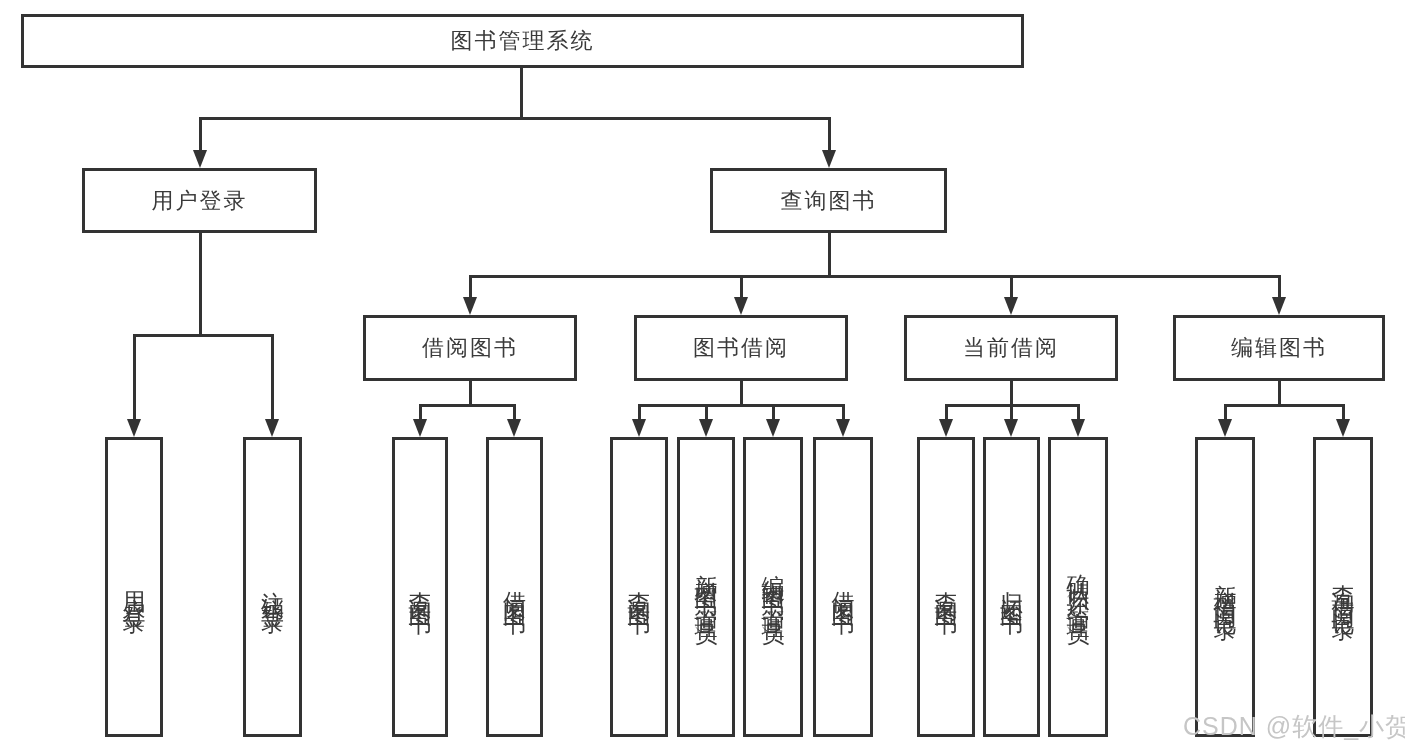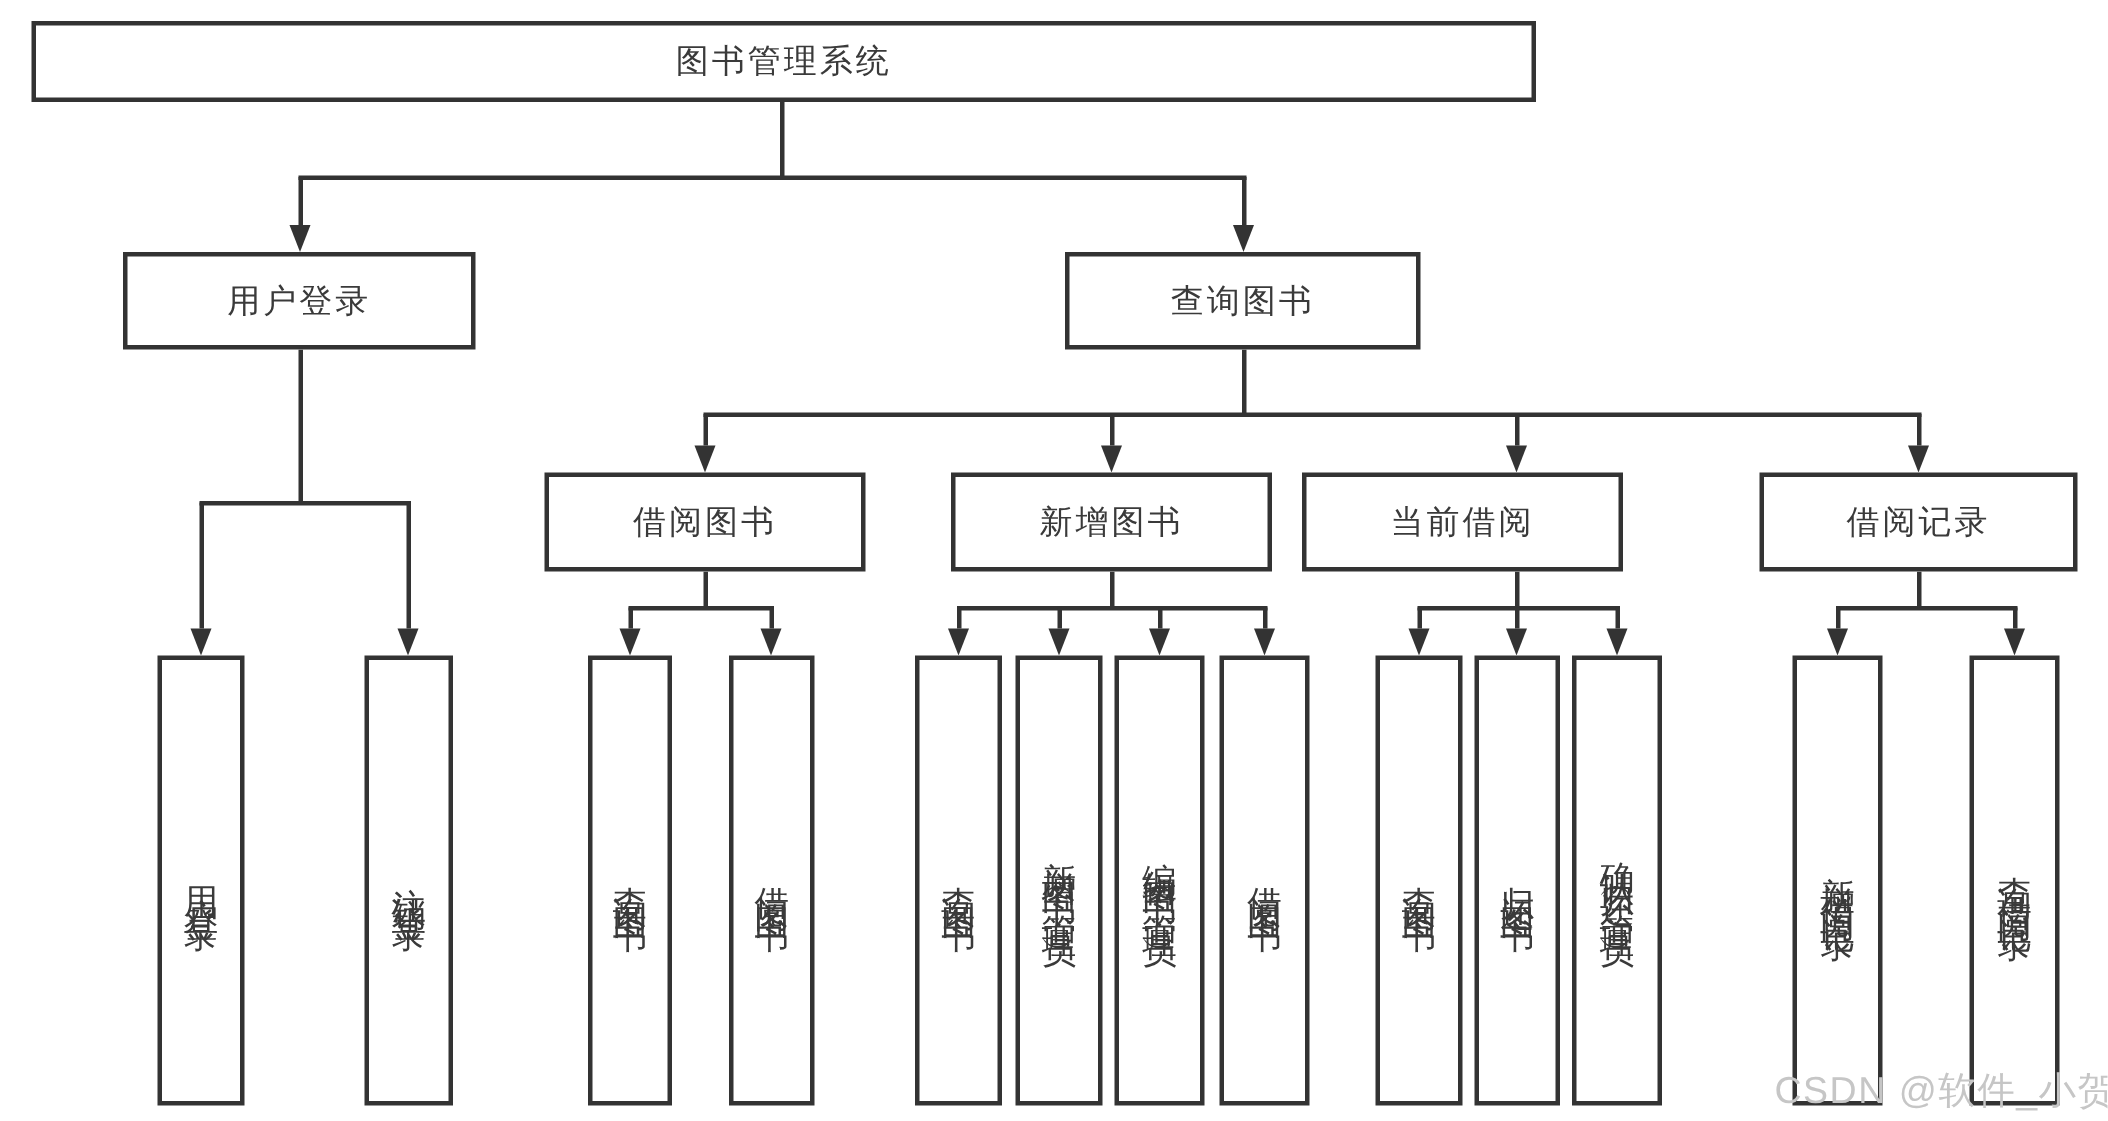--- a/index.html
+++ b/index.html
@@ -126,27 +126,27 @@
     <span>用户登录</span>
   </div>
   <div class="box hbox" style="left:710px;top:168px;width:237px;height:65px">
     <span>查询图书</span>
   </div>
 
   <div class="box hbox" style="left:363px;top:315px;width:214px;height:66px">
     <span>借阅图书</span>
   </div>
   <div class="box hbox" style="left:634px;top:315px;width:214px;height:66px">
-    <span>新增图书</span>
+    <span>图书借阅</span>
   </div>
-  <div class="box hbox" style="left:868px;top:315px;width:214px;height:66px">
+  <div class="box hbox" style="left:904px;top:315px;width:214px;height:66px">
     <span>当前借阅</span>
   </div>
   <div class="box hbox" style="left:1173px;top:315px;width:212px;height:66px">
-    <span>借阅记录</span>
+    <span>编辑图书</span>
   </div>
 
   <div class="box vbox" style="left:105px;top:437px;width:58px;height:300px">
     <span>用户登录</span>
   </div>
   <div class="box vbox" style="left:243px;top:437px;width:59px;height:300px">
     <span>注销登录</span>
   </div>
 
   <div class="box vbox" style="left:392px;top:437px;width:56px;height:300px">

